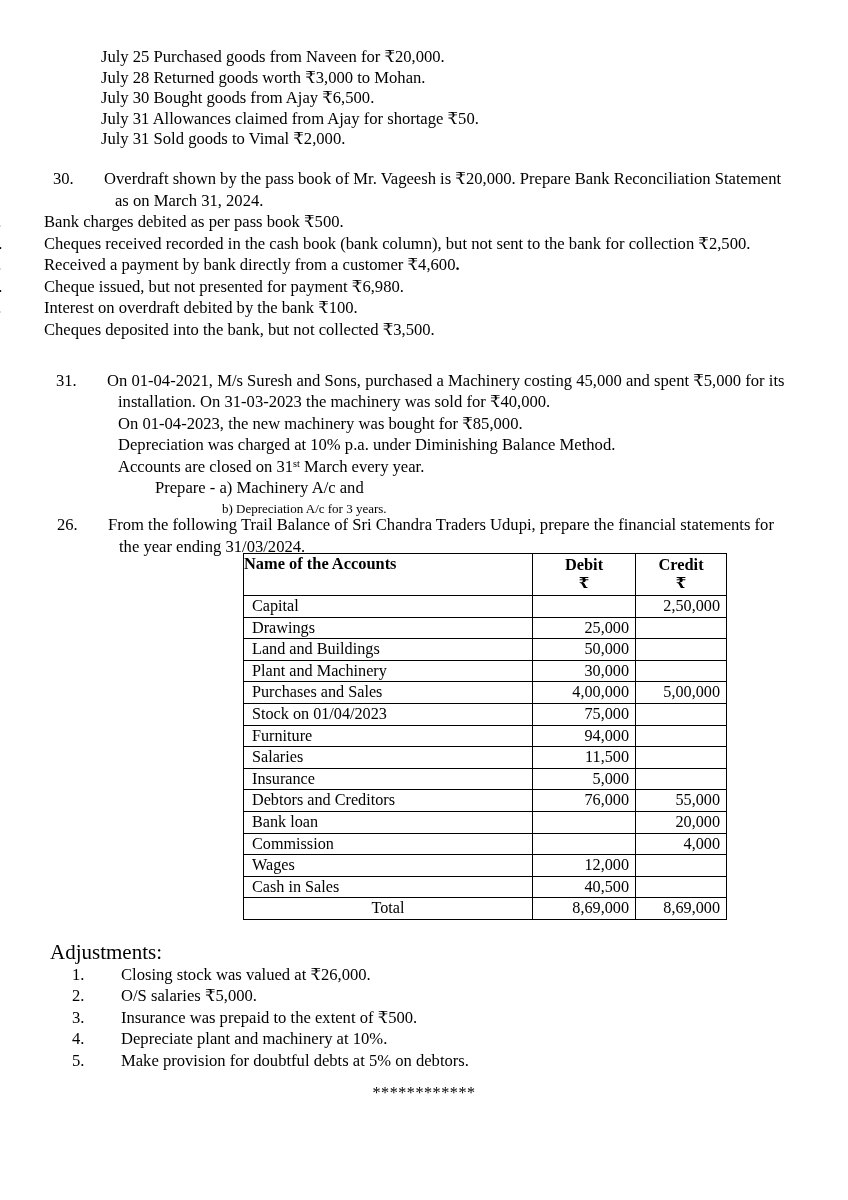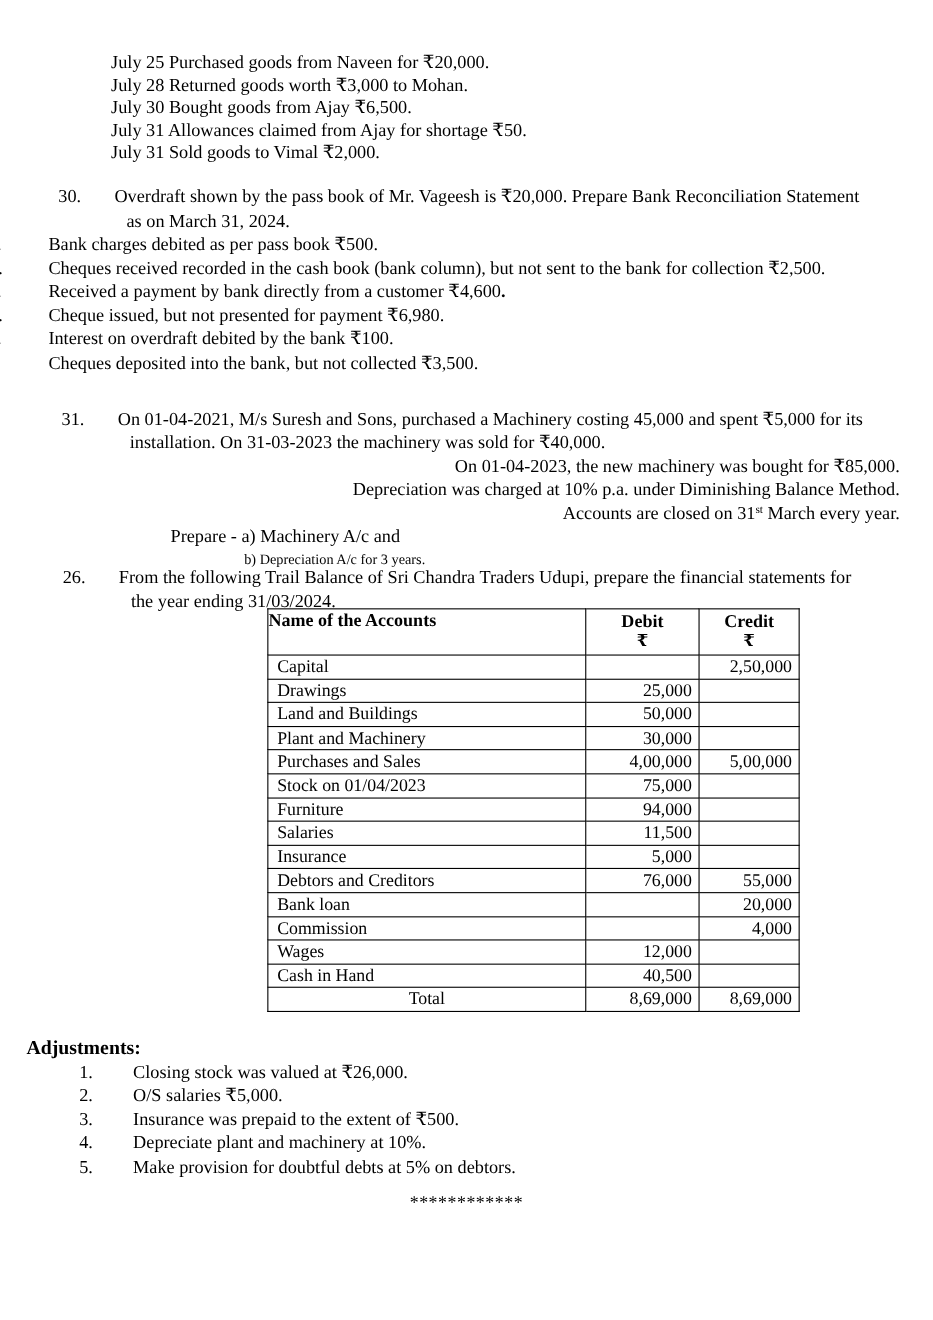--- a/index.html
+++ b/index.html
@@ -83,21 +83,20 @@
     text-indent: -31px;
     padding-right: 44px;
     font-size: 16.6px;
     line-height: 21.4px;
   }
   .q31 .cont {
     padding-left: 118px;
     padding-right: 30px;
     font-size: 16.6px;
     line-height: 21.4px;
-    text-align: right;
   }
   .q31 .prep {
     padding-left: 155px;
     font-size: 16.6px;
     line-height: 21.4px;
   }
   .q31 .prep2 {
     padding-left: 222px;
     font-size: 13px;
     line-height: 21.4px;
@@ -187,23 +186,23 @@
   }
 
   
   .adj {
     position: absolute;
     left: 0;
     top: 941px;
     width: 848px;
   }
   .adj-title {
-    padding-left: 24px;
-    font-weight: bold;
-    font-size: 18px;
+    padding-left: 50px;
+    font-weight: normal;
+    font-size: 21px;
     line-height: 22px;
   }
   ol.adj-list {
     margin: 1px 0 0 0;
     padding: 0;
     list-style: none;
   }
   ol.adj-list li {
     padding-left: 134px;
     text-indent: -31px;
@@ -335,21 +334,21 @@
             <td class="rname">Commission</td>
             <td class="num"></td>
             <td class="num">4,000</td>
           </tr>
         <tr>
             <td class="rname">Wages</td>
             <td class="num">12,000</td>
             <td class="num"></td>
           </tr>
         <tr>
-            <td class="rname">Cash in Hand</td>
+            <td class="rname">Cash in Sales</td>
             <td class="num">40,500</td>
             <td class="num"></td>
           </tr>
         <tr class="total">
             <td class="rname">Total</td>
             <td class="num">8,69,000</td>
             <td class="num">8,69,000</td>
           </tr>
       </tbody>
     </table>

